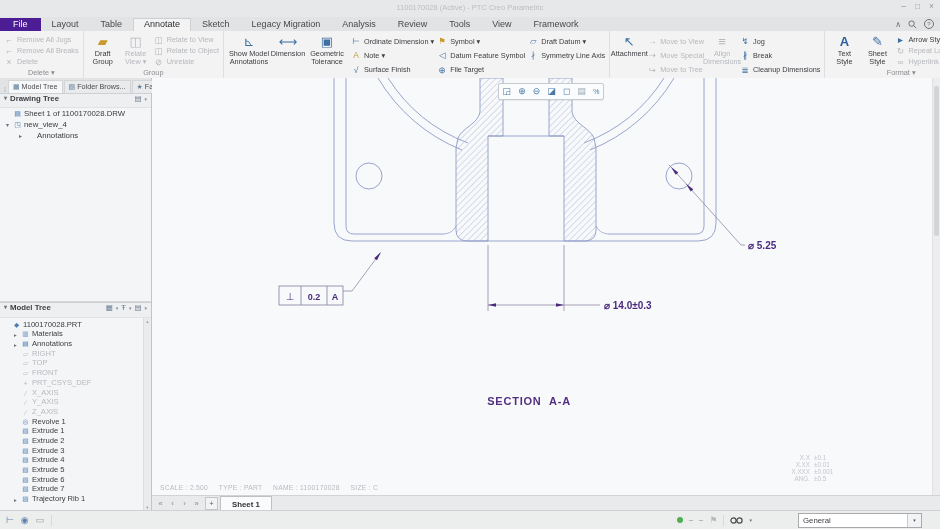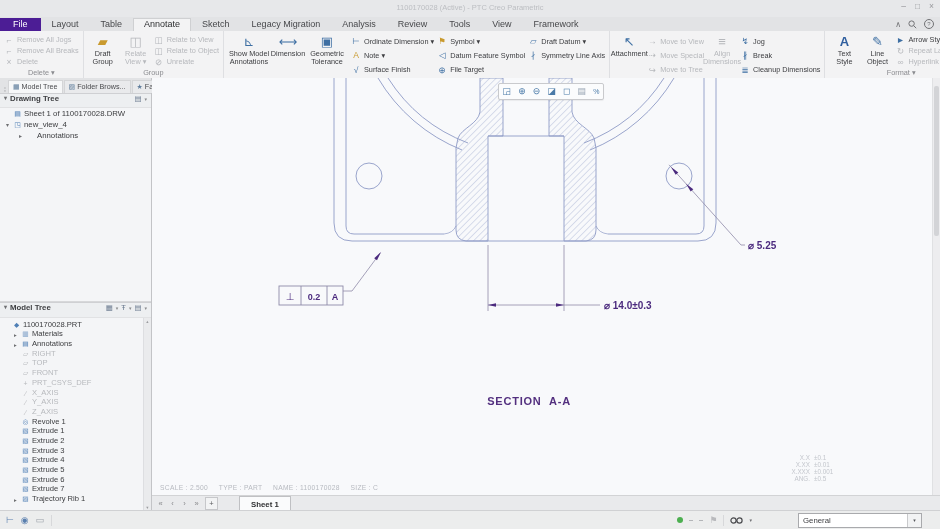--- a/index.html
+++ b/index.html
@@ -64,21 +64,21 @@
   .canvaswrap{flex:1;display:flex;flex-direction:column;min-width:0}
   .canvas{position:relative;flex:1;background:#f8f9fb;overflow:hidden}
   .dwg{position:absolute;left:0;top:0}
   .vscroll{position:absolute;right:0;top:0;bottom:0;width:7px;background:#ededef;border-left:1px solid #e0e1e3}
   .vthumb{position:absolute;right:1px;top:8px;width:5px;height:150px;background:#d3d4d7;border-radius:2px}
   .gtoolbar{position:absolute;left:346px;top:5px;width:104px;height:15px;background:#fbfcfd;border:1px solid #c9cacd;border-radius:2px;display:flex;align-items:center;justify-content:space-around;color:#4a7aa8;box-shadow:0 1px 1px rgba(0,0,0,.06)}
   .gtool{font-size:9px;line-height:13px}
   .sheetbar{height:15px;background:#e9eaec;border-top:1px solid #d2d3d5;display:flex;align-items:center;padding-left:3px;gap:1px}
   .snav{width:11px;height:11px;font-size:7.5px;color:#87888b;text-align:center;line-height:11px}
   .sadd{border:1px solid #c6c7ca;background:#f2f3f4;color:#5a5b5e;margin-left:2px}
-  .sheettab{height:14px;margin-left:20px;background:#fafbfc;border:1px solid #bfc0c3;border-bottom:none;display:flex;align-items:center;font-size:7.8px;font-weight:bold;color:#2f3032;padding:0 11px}
+  .sheettab{height:14px;margin-left:1px;background:#fafbfc;border:1px solid #bfc0c3;border-bottom:none;display:flex;align-items:center;font-size:7.8px;font-weight:bold;color:#2f3032;padding:0 11px}
   
   .statusbar{position:absolute;bottom:0;left:0;right:0;height:18px;background:#eceded;border-top:1px solid #d0d1d3;display:flex;align-items:center;padding:0 6px;gap:7px}
   .sbi{font-size:9px;color:#5a7fae}
   .sbi.box{color:#9aa0a8}
   .sbsep{width:1px;height:11px;background:#d7d8da}
   .rcluster{margin-left:auto;display:flex;align-items:center;gap:6px;margin-right:12px}
   .gdot{width:6px;height:6px;border-radius:50%;background:#4caf50;display:inline-block}
   .tick{width:4px;height:1px;background:#b3b5b8;display:inline-block}
   .flag{font-size:9px;color:#b9babd}
   .ddarr{font-size:5px;color:#6f7073}
@@ -276,21 +276,21 @@
     </div>
 
     <div class="rgroup">
       <div class="rbody">
         <div class="rbig narrow">
             <span class="bic" style="color:#2f5e9e;font-weight:bold">A</span>
             <span>Text Style</span>
           </div>
         <div class="rbig narrow">
             <span class="bic">✎</span>
-            <span>Line Object</span>
+            <span>Sheet Style</span>
           </div>
         <div class="scol">
           <div class="sbtn">
               <span class="sic">►</span>
               <span>Arrow Style ▾</span>
             </div>
           <div class="sbtn disabled">
               <span class="sic">↻</span>
               <span>Repeat Last Format</span>
             </div>

